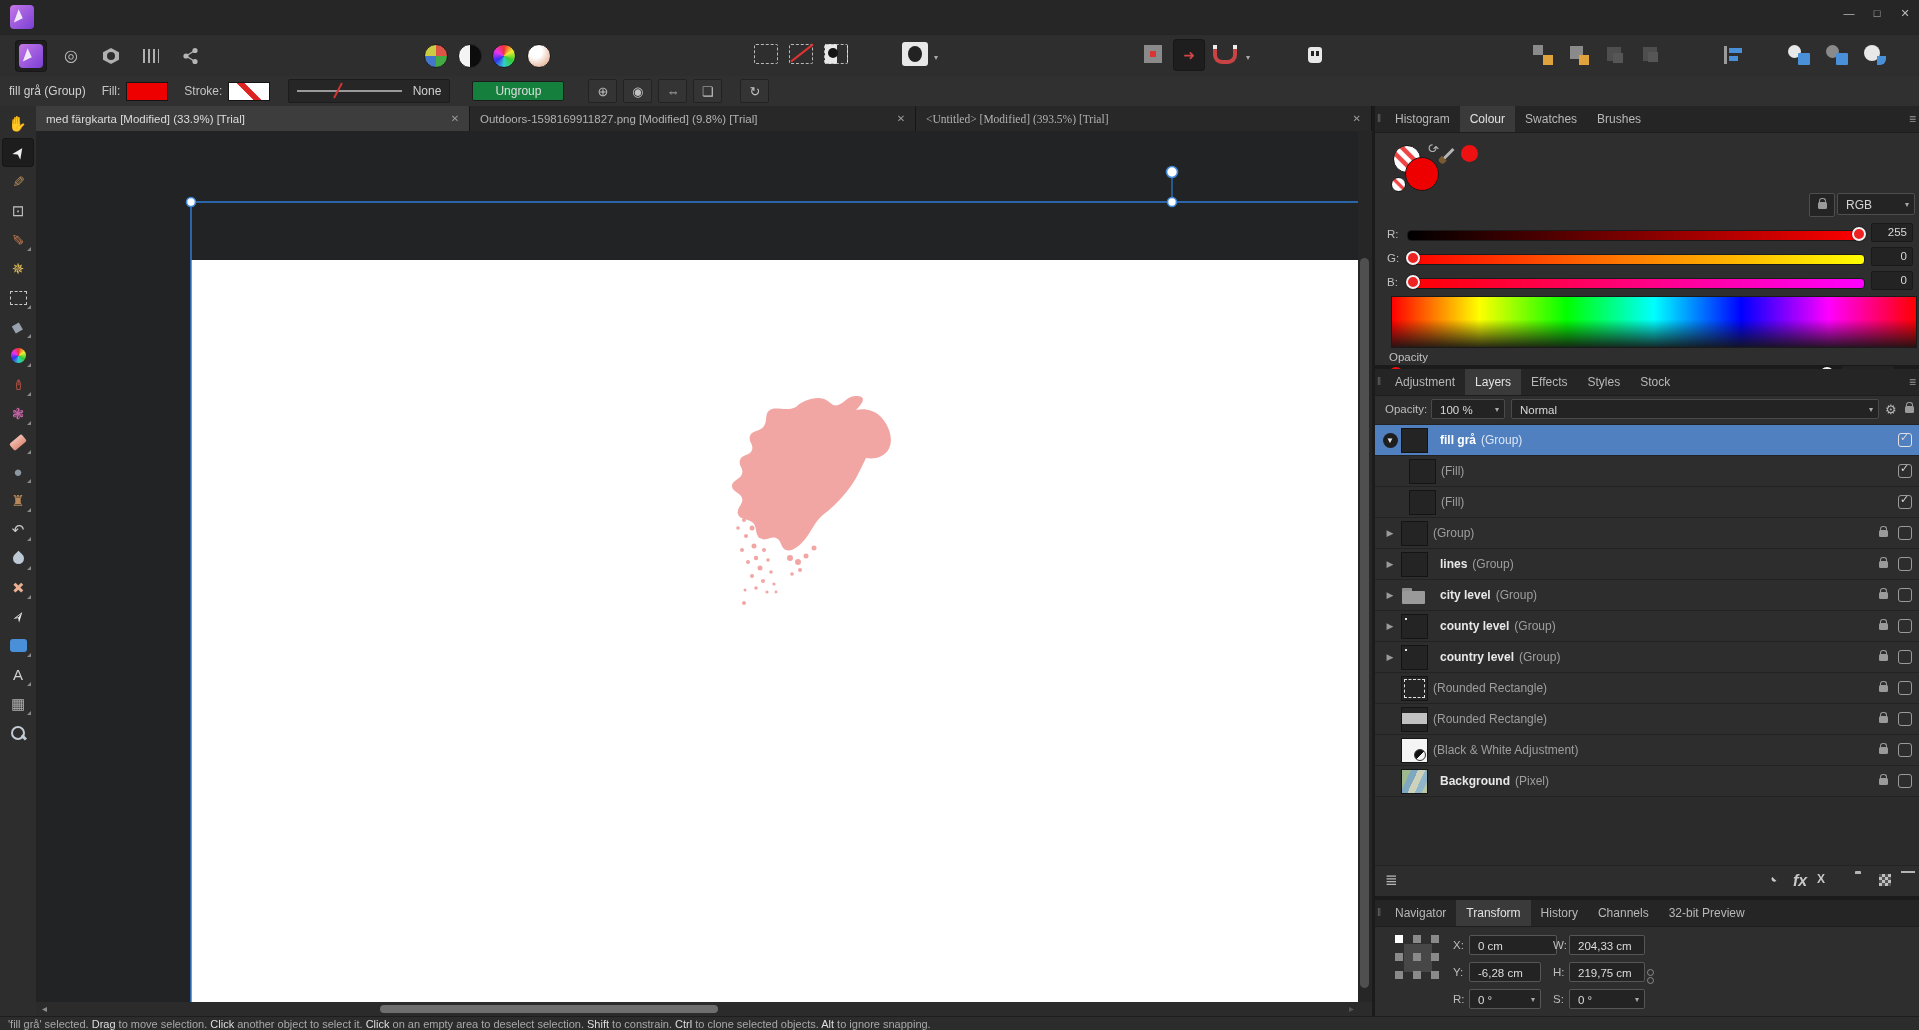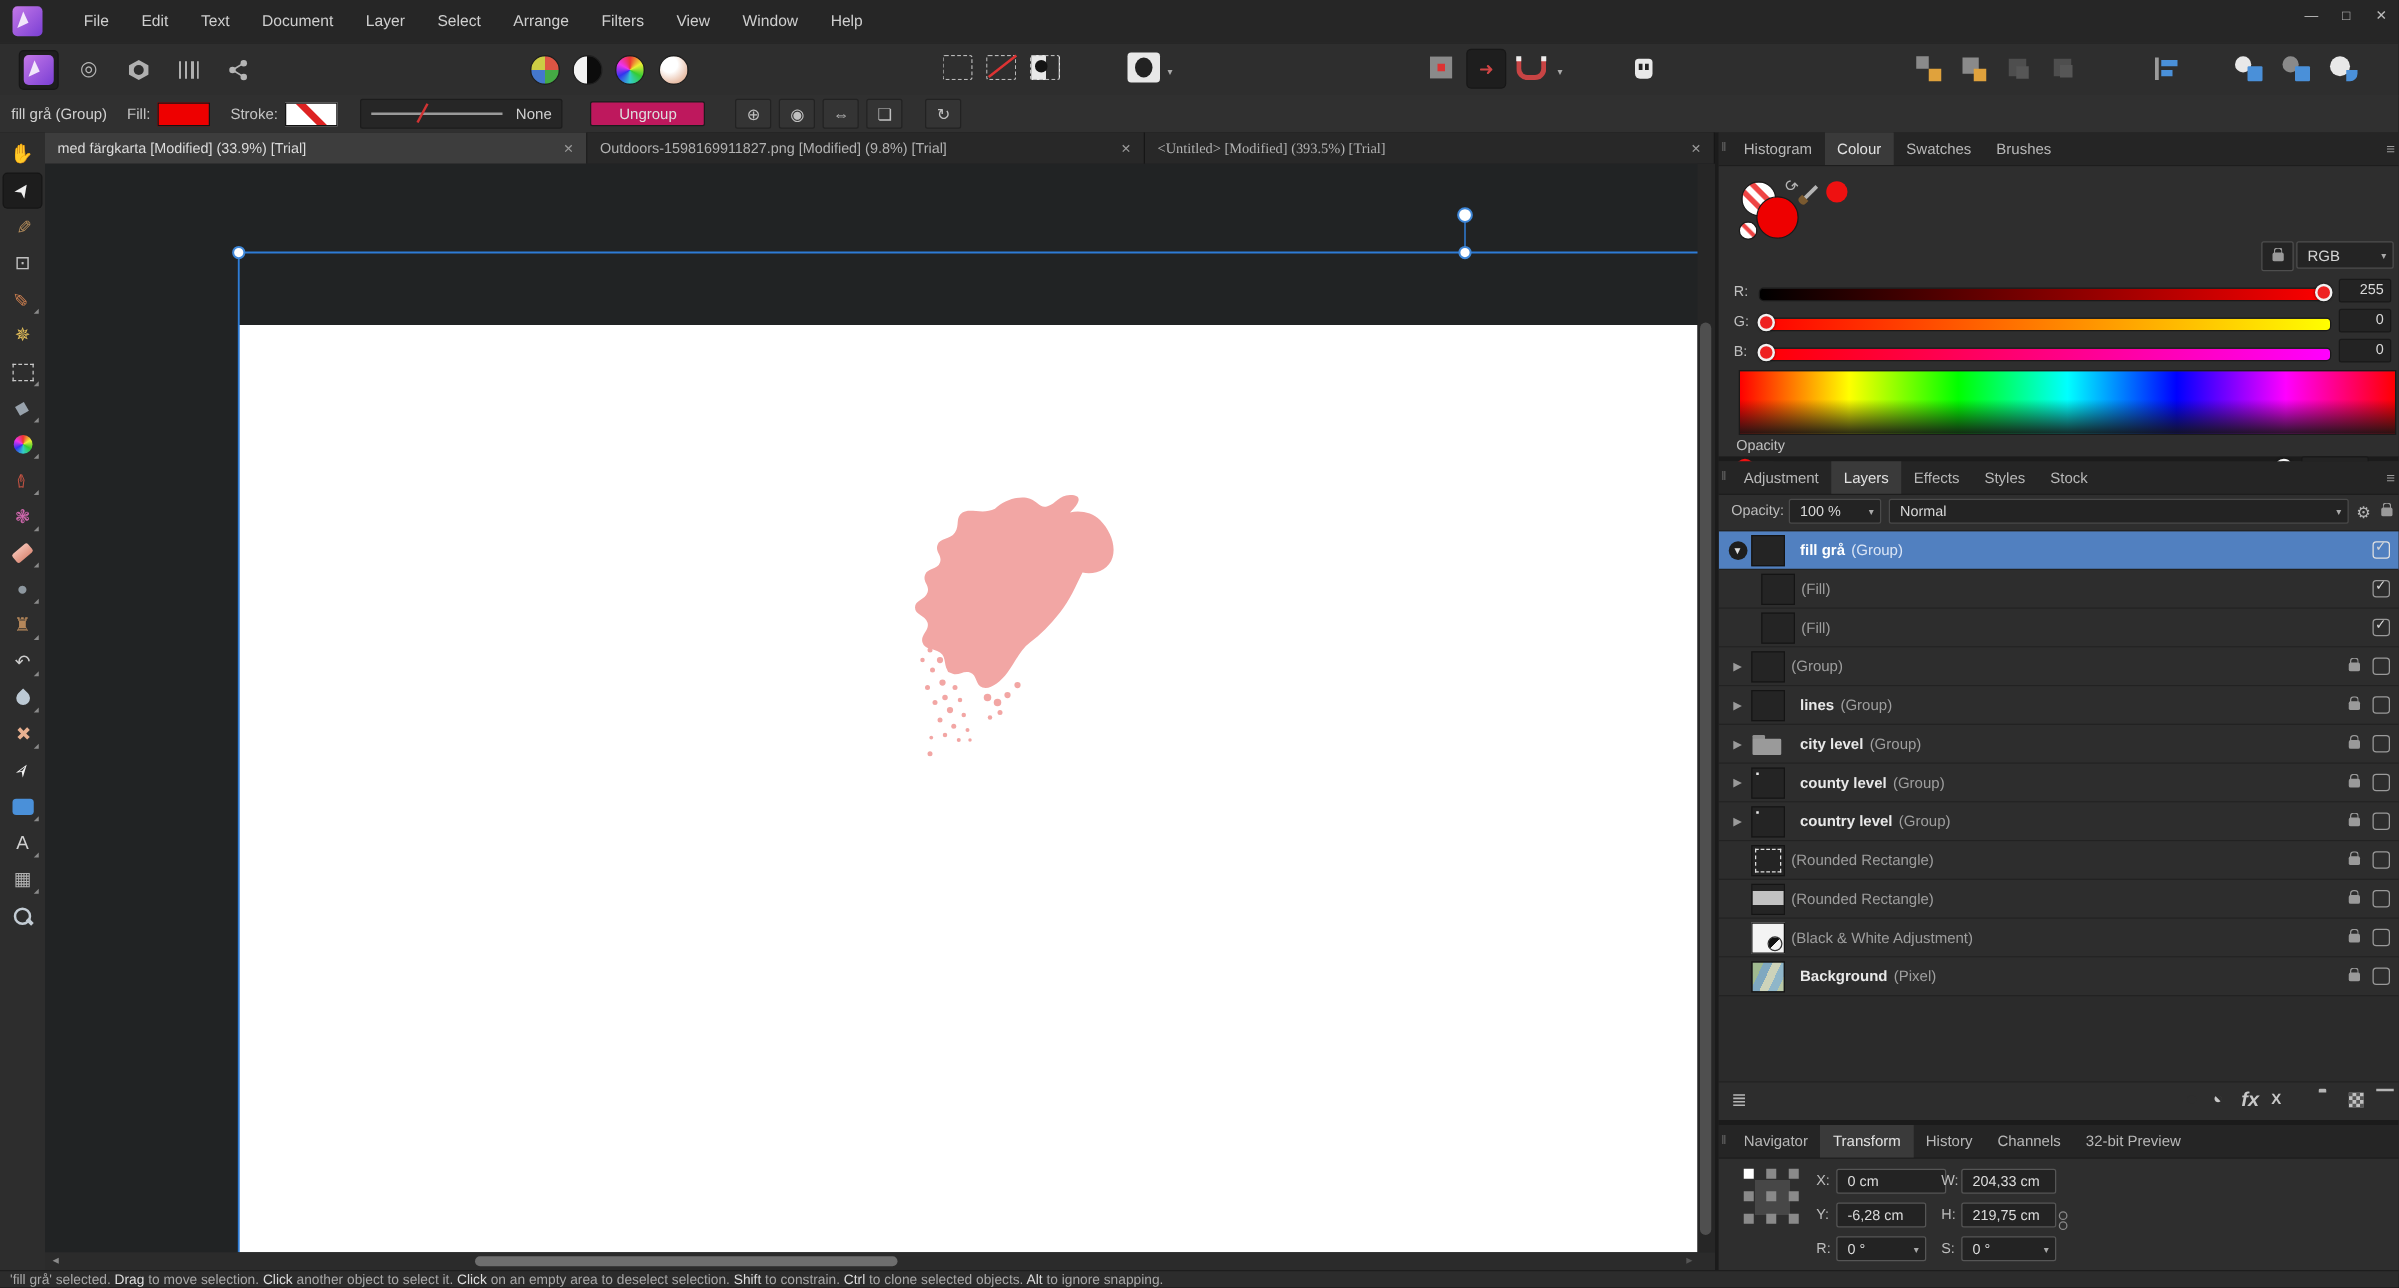--- a/index.html
+++ b/index.html
@@ -64,21 +64,21 @@
   #contextbar{position:absolute;left:0;top:76px;width:1919px;height:30px;background:#303030;border-bottom:1px solid #1d1d1d;display:flex;align-items:center;font-size:12px;}
   #ctx-sel-label{margin-left:9px;color:#d0d0d0;}
   .ctxlab{margin-left:16px;color:#c4c4c4;}
   .swatch{width:40px;height:17px;margin-left:6px;border:1px solid #141414;}
   .swatch.fillred{background:#ee0000;}
   .swatch.strokenone{background:linear-gradient(45deg,#fff 42%,#d22 44%,#d22 56%,#fff 58%),#fff;}
   #strokeslider{width:160px;height:22px;margin-left:18px;background:#262626;border:1px solid #1c1c1c;border-radius:2px;position:relative;display:flex;align-items:center;}
   #strokeslider .line{position:absolute;left:8px;top:10px;width:105px;height:1.5px;background:#9a9a9a;}
   #strokeslider .mark{position:absolute;left:48px;top:2px;width:2px;height:17px;background:#d03333;transform:rotate(28deg);}
   #strokeslider .nonetxt{position:absolute;right:8px;color:#d0d0d0;font-size:12px;}
-  #ungroup-btn{margin-left:22px;padding:2px 22px;background:#be185d;border:1px solid #1c1c1c;border-radius:2px;color:#dedede;font-size:12px;}
+  #ungroup-btn{margin-left:22px;padding:2px 22px;background:#15803d;border:1px solid #1c1c1c;border-radius:2px;color:#dedede;font-size:12px;}
   .ctxico{width:27px;height:22px;margin-left:6px;background:#343434;border:1px solid #222;border-radius:2px;color:#c0c0c0;font-size:13px;display:flex;align-items:center;justify-content:center;}
   
   #tabbar{position:absolute;left:36px;top:106px;width:1336px;height:25px;background:#1f1f1f;display:flex;}
   .doctab{height:25px;display:flex;align-items:center;font-size:11.5px;color:#b2b2b2;background:#282828;border-right:1px solid #161616;position:relative;}
   .doctab.active{background:#3d3d3d;color:#dcdcdc;}
   .doctab .ttl{margin-left:10px;white-space:nowrap;overflow:hidden;}
   .doctab .x{margin:0 10px 0 auto;color:#9a9a9a;font-size:10px;}
   
   #toolcol{position:absolute;left:0;top:106px;width:36px;height:910px;background:#2d2d2d;}
   .tool{position:absolute;left:3px;width:30px;height:27px;display:flex;align-items:center;justify-content:center;border-radius:3px;}
@@ -207,45 +207,20 @@
      font-size:11px;color:#a8a8a8;white-space:nowrap;overflow:hidden;padding-left:8px;line-height:15px;}
   #statusbar .b{font-weight:normal;color:#dedede;}
 </style>
 </head>
 <body>
 
 <div id="app">
 
   <div id="titlebar">
     <div id="applogo"></div>
-    <div id="menus">
-
-        <div class="menu-item">File</div>
-
-        <div class="menu-item">Edit</div>
-
-        <div class="menu-item">Text</div>
-
-        <div class="menu-item">Document</div>
-
-        <div class="menu-item">Layer</div>
-
-        <div class="menu-item">Select</div>
-
-        <div class="menu-item">Arrange</div>
-
-        <div class="menu-item">Filters</div>
-
-        <div class="menu-item">View</div>
-
-        <div class="menu-item">Window</div>
-
-        <div class="menu-item">Help</div>
-
-    </div>
     <div id="wincontrols">
       <div class="winbtn">—</div>
       <div class="winbtn">□</div>
       <div class="winbtn">✕</div>
     </div>
   </div>
 
   <div id="personabar">
     <div class="pbtn sel" style="left:16px">
         <span class="plogo"></span>

